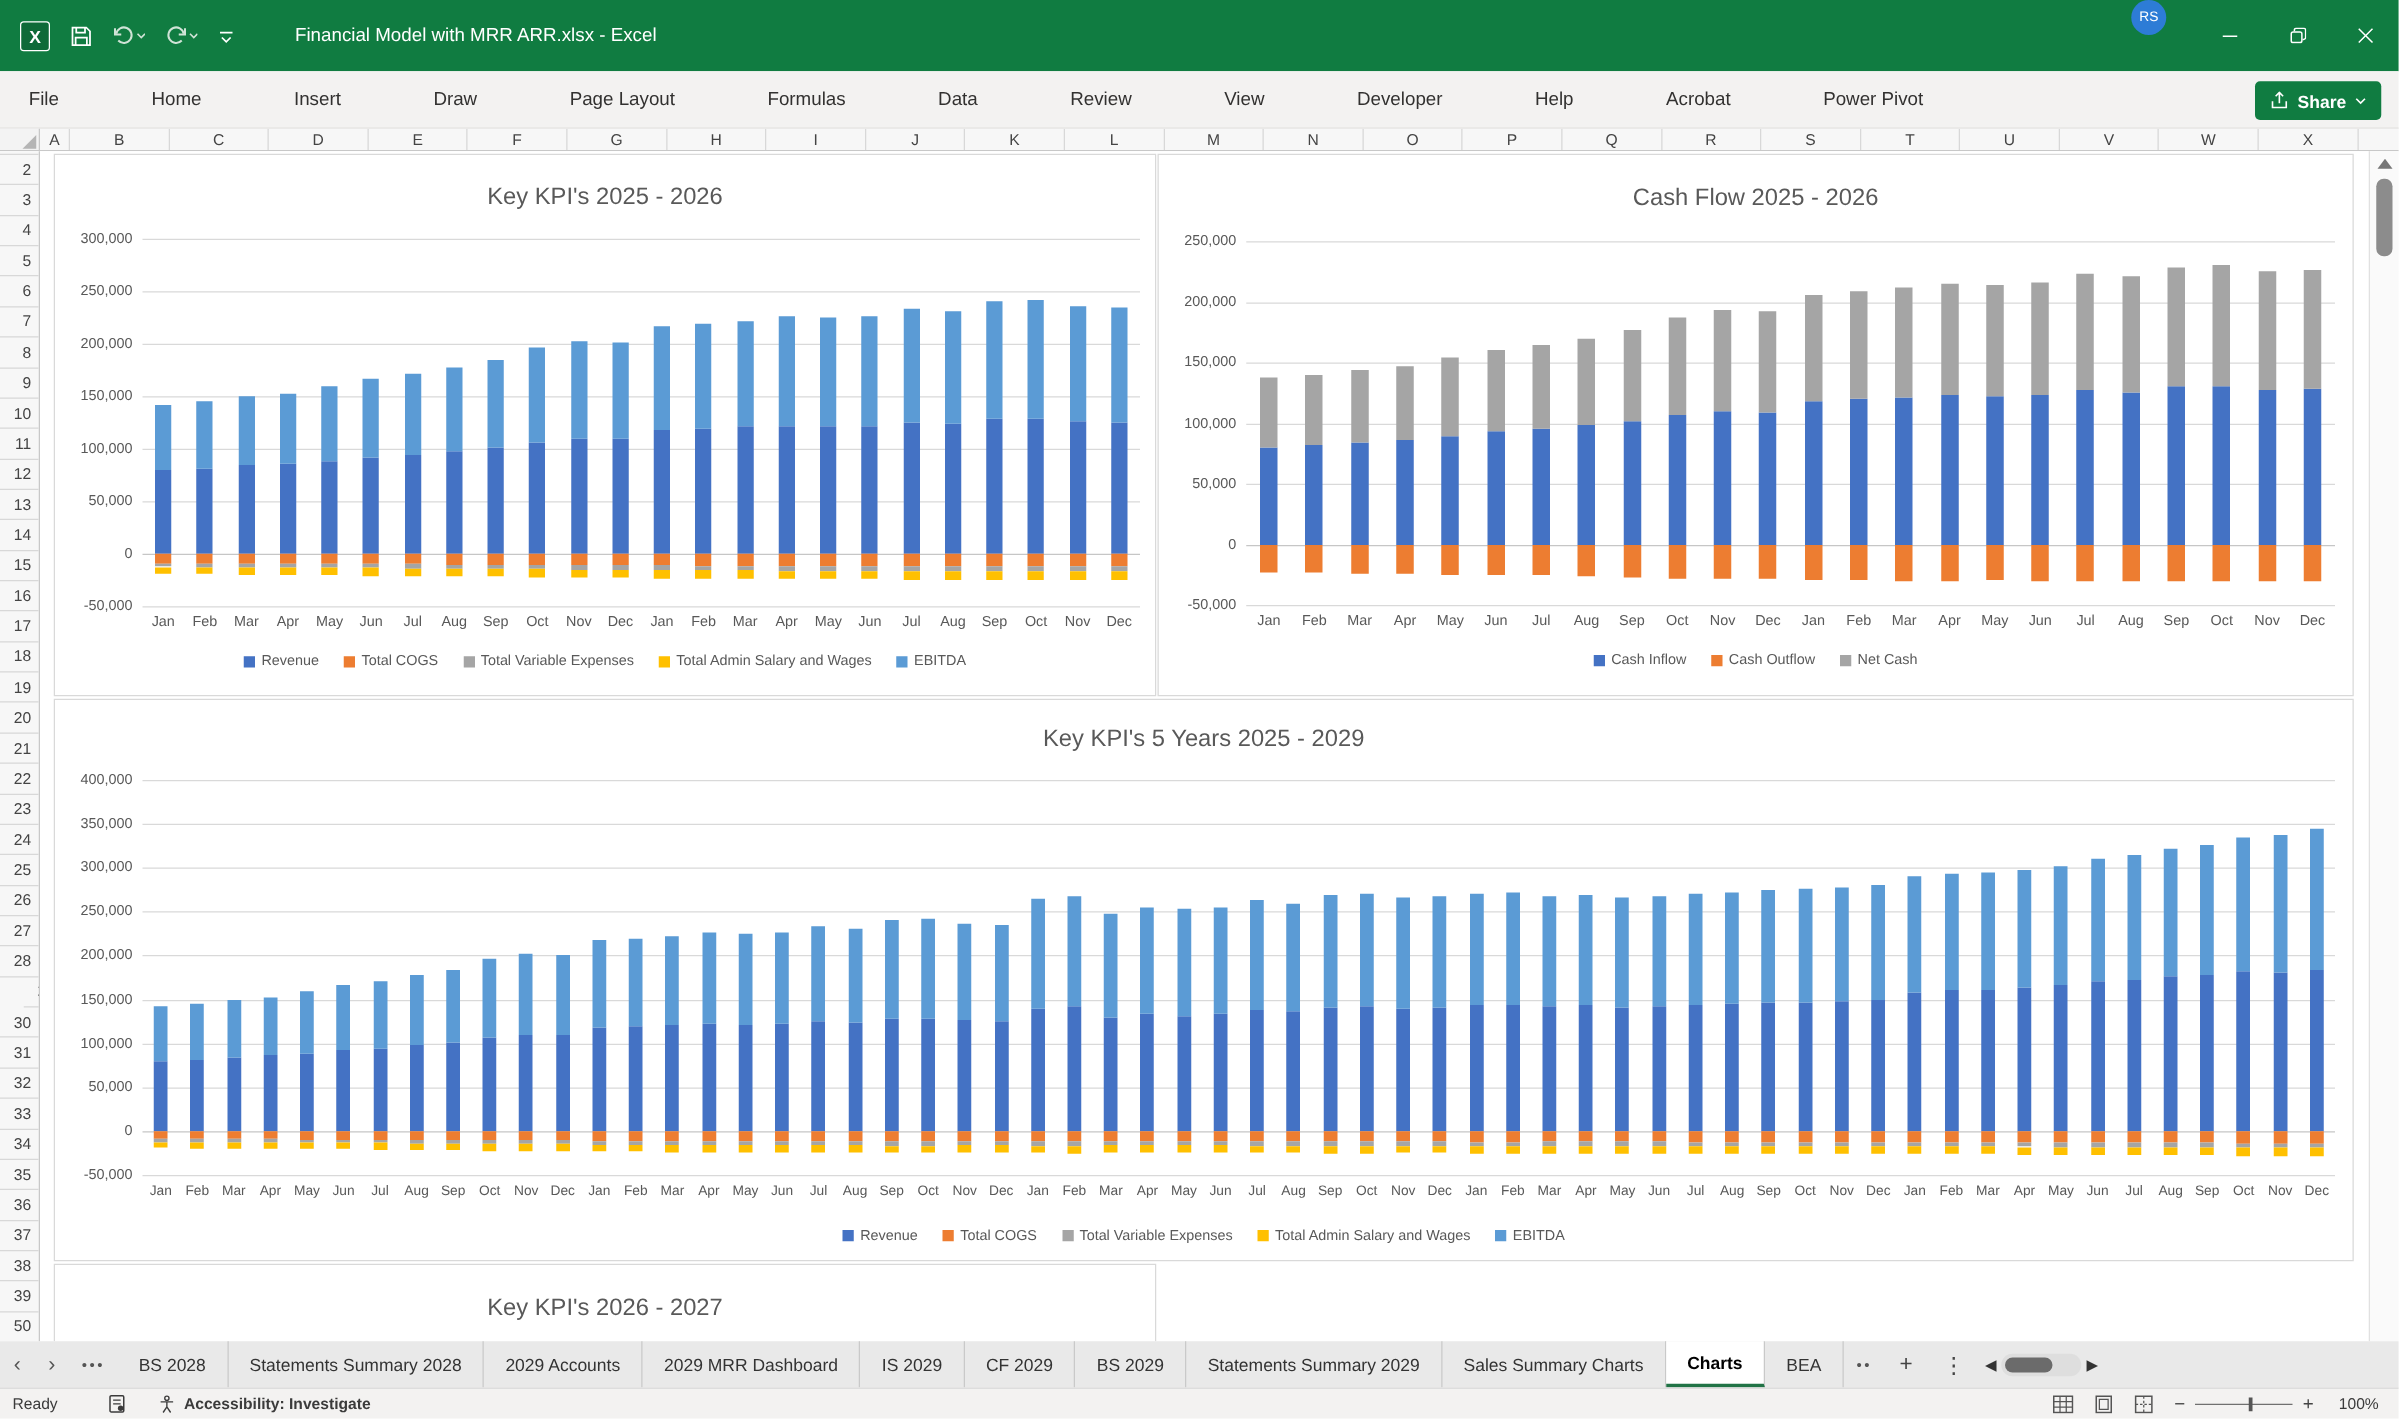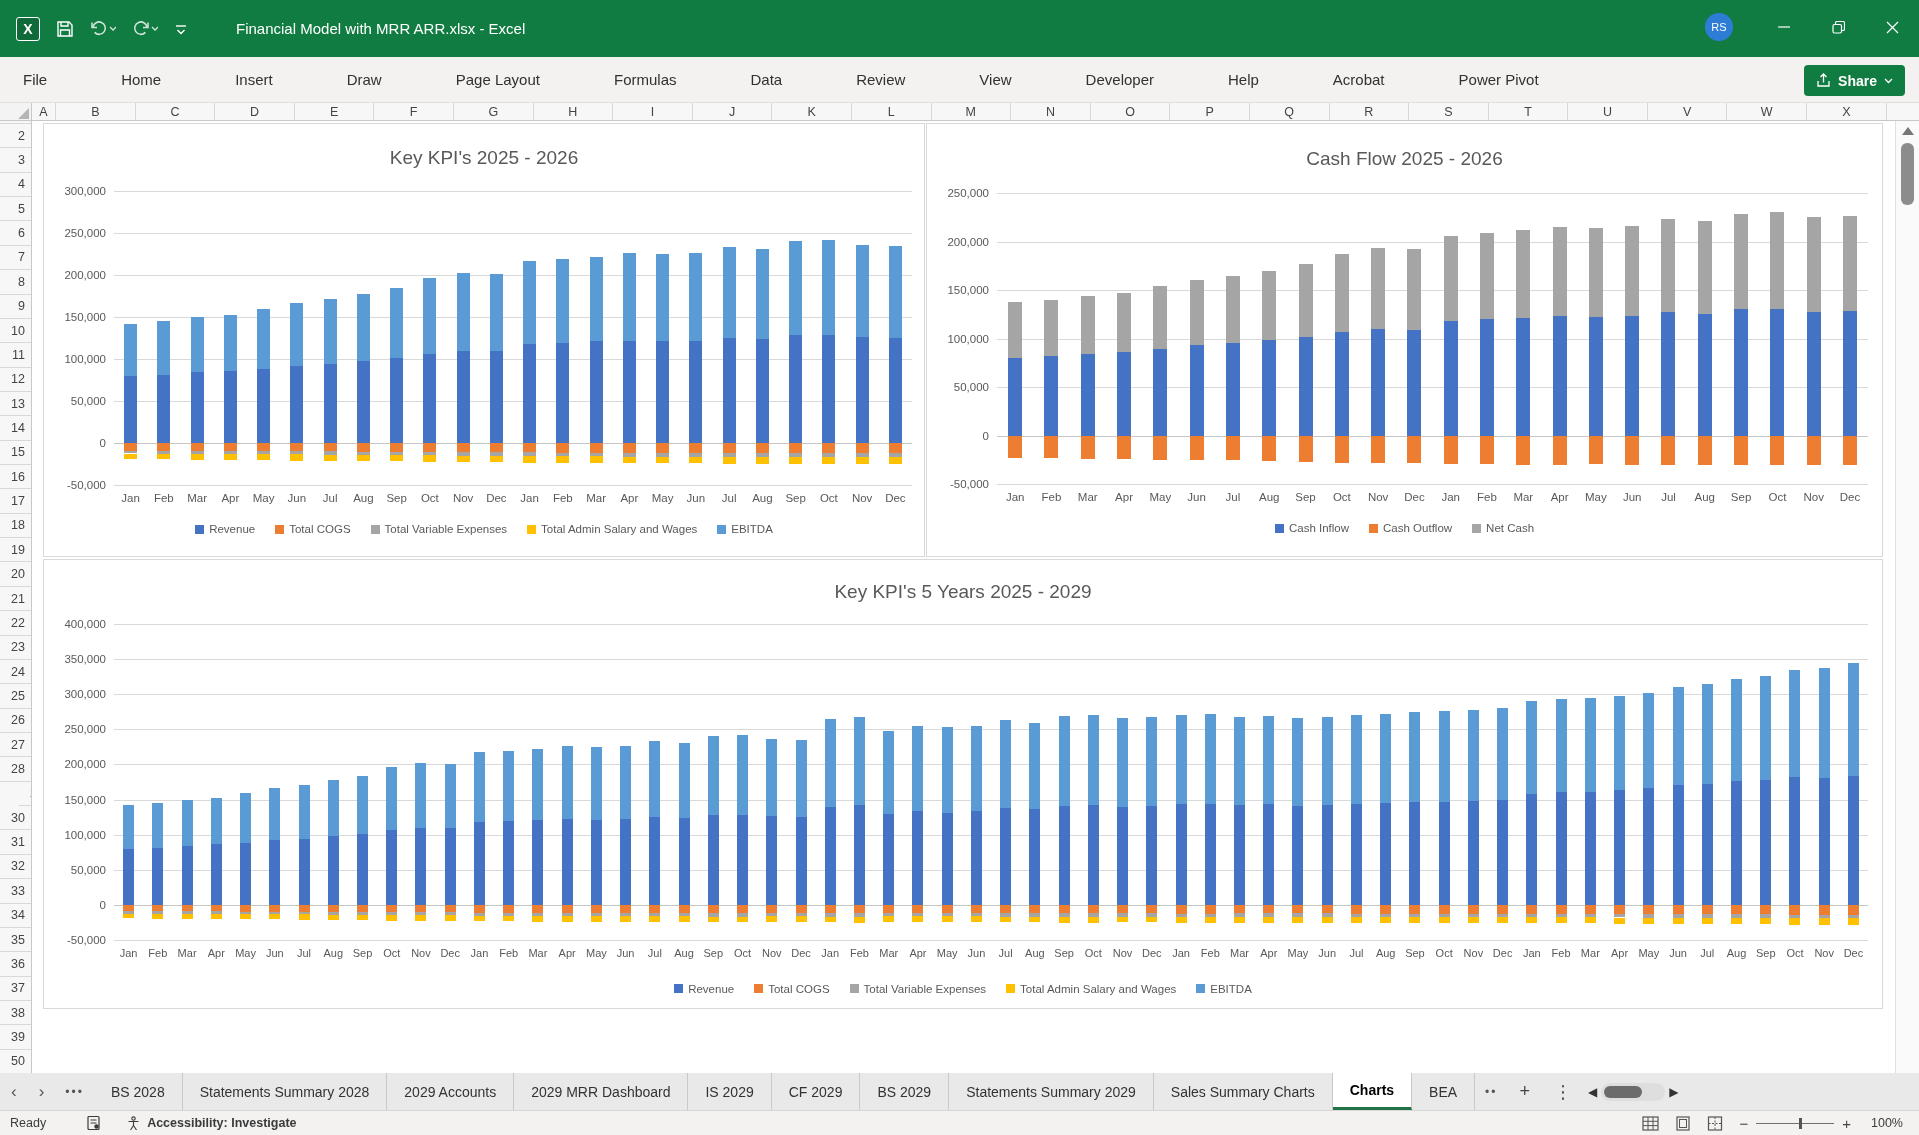--- a/index.html
+++ b/index.html
@@ -13,21 +13,21 @@
   .qat { display:flex; align-items:center; gap:16px; margin-left:16px; }
   .qat .ic { display:flex; align-items:center; }
   .excel-logo { width:24px; height:24px; background:#0E6A38; border:1.5px solid #fff;
     border-radius:3px; color:#fff; font-weight:bold; font-size:14px;
     display:flex; align-items:center; justify-content:center; }
   .doc-title { margin-left:48px; font-size:15px; white-space:nowrap; }
   .searchbox { position:absolute; left:738px; top:10px; width:462px; height:38px;
     background:#CFE3D6; border-radius:5px; display:flex; align-items:center;
     padding-left:14px; gap:10px; cursor:text; }
   .searchbox span { color:#0E5231; font-size:15px; }
-  .tb-right { position:absolute; right:0; top:0; height:54px; display:flex; align-items:center; }
+  .tb-right { position:absolute; right:0; top:0; height:54px; display:flex; align-items:flex-start; }
   .avatar { width:28px; height:28px; border-radius:50%; background:#2D7CD6; color:#fff;
     font-size:11px; display:flex; align-items:center; justify-content:center; margin-right:24px; }
   .winbtn { width:54px; height:57px; display:flex; align-items:center; justify-content:center; }
 
   
   .ribbonrow { position:absolute; left:0; top:57px; width:100%; height:46px;
     background:#F3F2F1; display:flex; align-items:center; border-bottom:1px solid #E1DFDD; }
   .rtab { padding:0 13px; font-size:15px; color:#323130; line-height:45px; cursor:pointer; white-space:nowrap; }
   .share-btn { position:absolute; right:14px; top:8px; height:31px; background:#107C41;
     color:#fff; border-radius:4px; display:flex; align-items:center; gap:7px;
@@ -1220,20 +1220,25 @@
             <div class="leg-item">
               <span class="leg-sw" style="background: rgb(255, 192, 0);"></span>
               <span>Total Admin Salary and Wages</span>
             </div>
             <div class="leg-item">
               <span class="leg-sw" style="background: rgb(91, 155, 213);"></span>
               <span>EBITDA</span>
             </div>
           </div>
         </div>
+        <div class="chart" style="left: 11px; top: 890px; width: 882px; height: 64px;">
+          <div class="titlezone" style="margin-top: 24px;">
+            <div class="chart-title">Key KPI's 2026 - 2027</div>
+          </div>
+        </div>
       </div>
     <div class="vscroll">
       <div class="vs-up"></div>
       <div class="vs-thumb"></div>
     </div>
   </div>
 
   <div class="tabbar">
     <div class="tnav" id="tnav-prev">‹</div>
     <div class="tnav" id="tnav-next">›</div>

